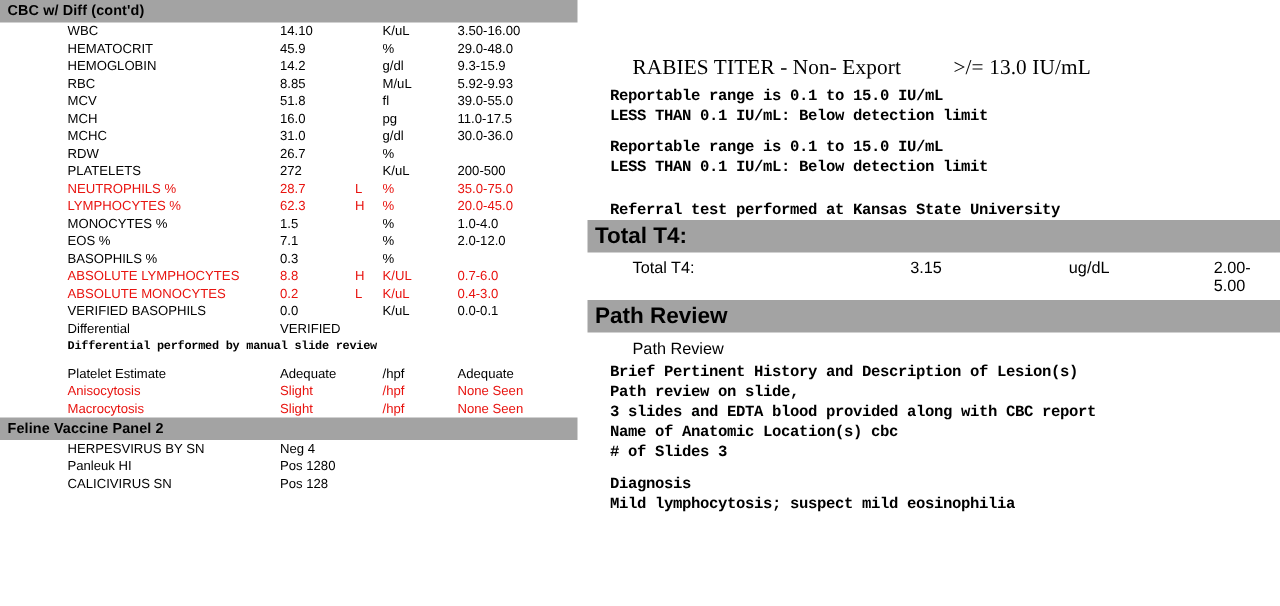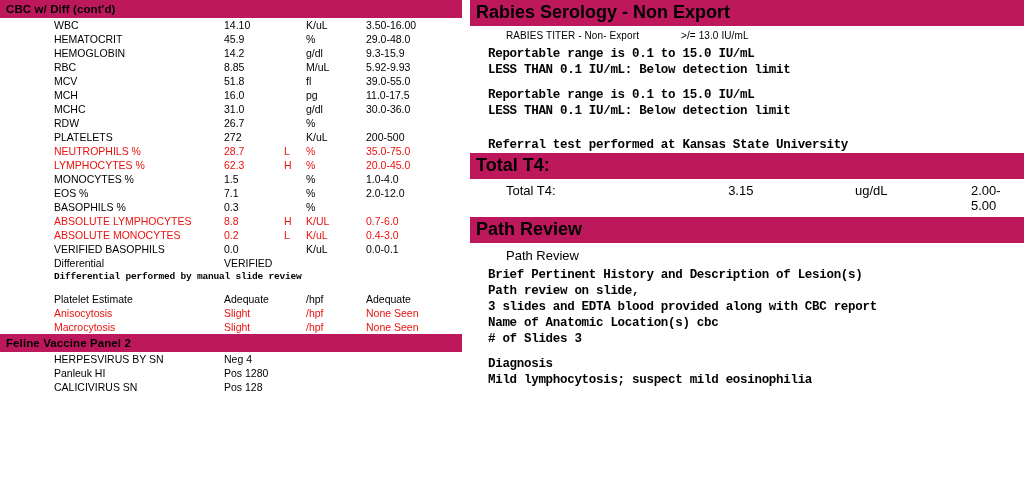--- a/index.html
+++ b/index.html
@@ -29,21 +29,21 @@
   .col-right {
     position: absolute;
     left: 470px;
     top: 0;
     width: 554px;
     height: 485px;
   }
 
   
   .sec-head {
-    background: #be185d;
+    background: #a3a3a3;
     font-weight: bold;
     box-sizing: border-box;
   }
   .sec-head.small {
     font-size: 11.5px;
     padding: 3px 0 3px 6px;
     letter-spacing: 0.1px;
   }
   .sec-head.big {
     font-size: 18px;
@@ -84,25 +84,26 @@
   .r-line {
     font-family: "Liberation Mono", monospace;
     font-size: 12.5px;
     font-weight: bold;
     letter-spacing: -0.3px;
     padding: 1px 0 1px 18px;
     white-space: pre;
   }
   .r-line.blank { height: 9px; padding: 0; }
   .r-titer {
-    font-size: 10px;
-    font-family: Liberation Sans, sans-serif;
+    font-size: 17px;
+    font-family: Liberation Serif, serif;
     font-weight: normal;
     padding: 4px 0 5px 36px;
     letter-spacing: 0.1px;
+    margin-top: 40px;
   }
   .r-titer .gap1 { display: inline-block; width: 42px; }
 
   .t4-row {
     display: flex;
     align-items: baseline;
     font-size: 13px;
     padding: 4px 0 4px 36px;
   }
   .t4-row .t4-label { width: 230px; }
@@ -306,21 +307,20 @@
             <td class="c-flag"></td>
             <td class="c-unit"></td>
             <td class="c-range"></td>
           </tr>
         </tbody>
     </table>
   </div>
 
   <div class="col-right">
 
-    <div class="sec-head big">Rabies Serology - Non Export</div>
 
     <div class="r-block">
       <div class="r-titer">
         <span>RABIES TITER - Non- Export</span><span class="gap1"></span><span>&gt;/= 13.0 IU/mL</span>
       </div>
       <div id="rabies-lines">
           <div class="r-line">Reportable range is 0.1 to 15.0 IU/mL</div>
           <div class="r-line">LESS THAN 0.1 IU/mL: Below detection limit</div>
           <div class="r-line blank"></div>
           <div class="r-line">Reportable range is 0.1 to 15.0 IU/mL</div>

